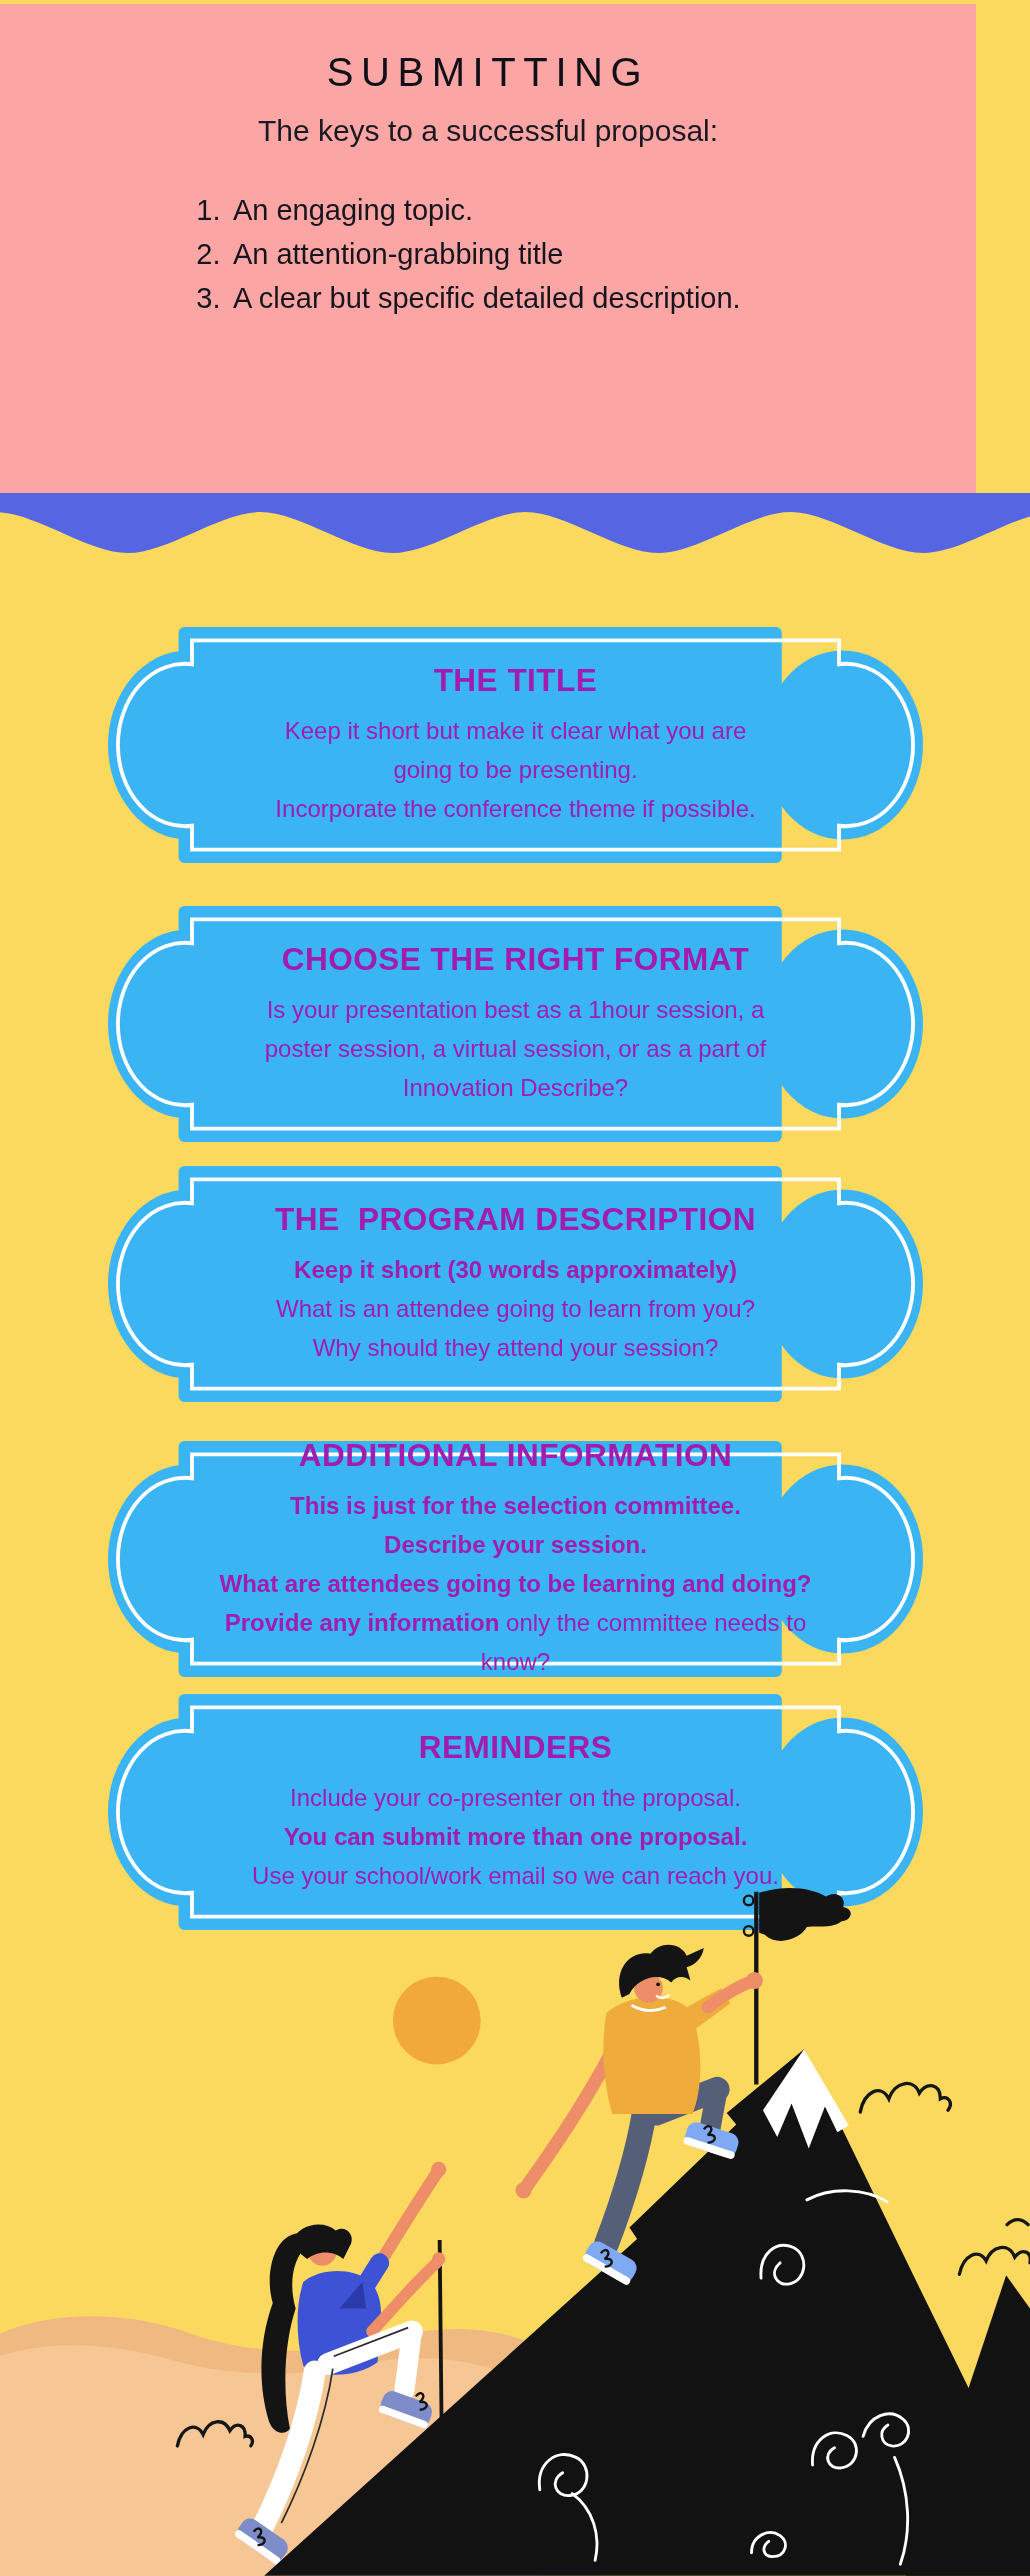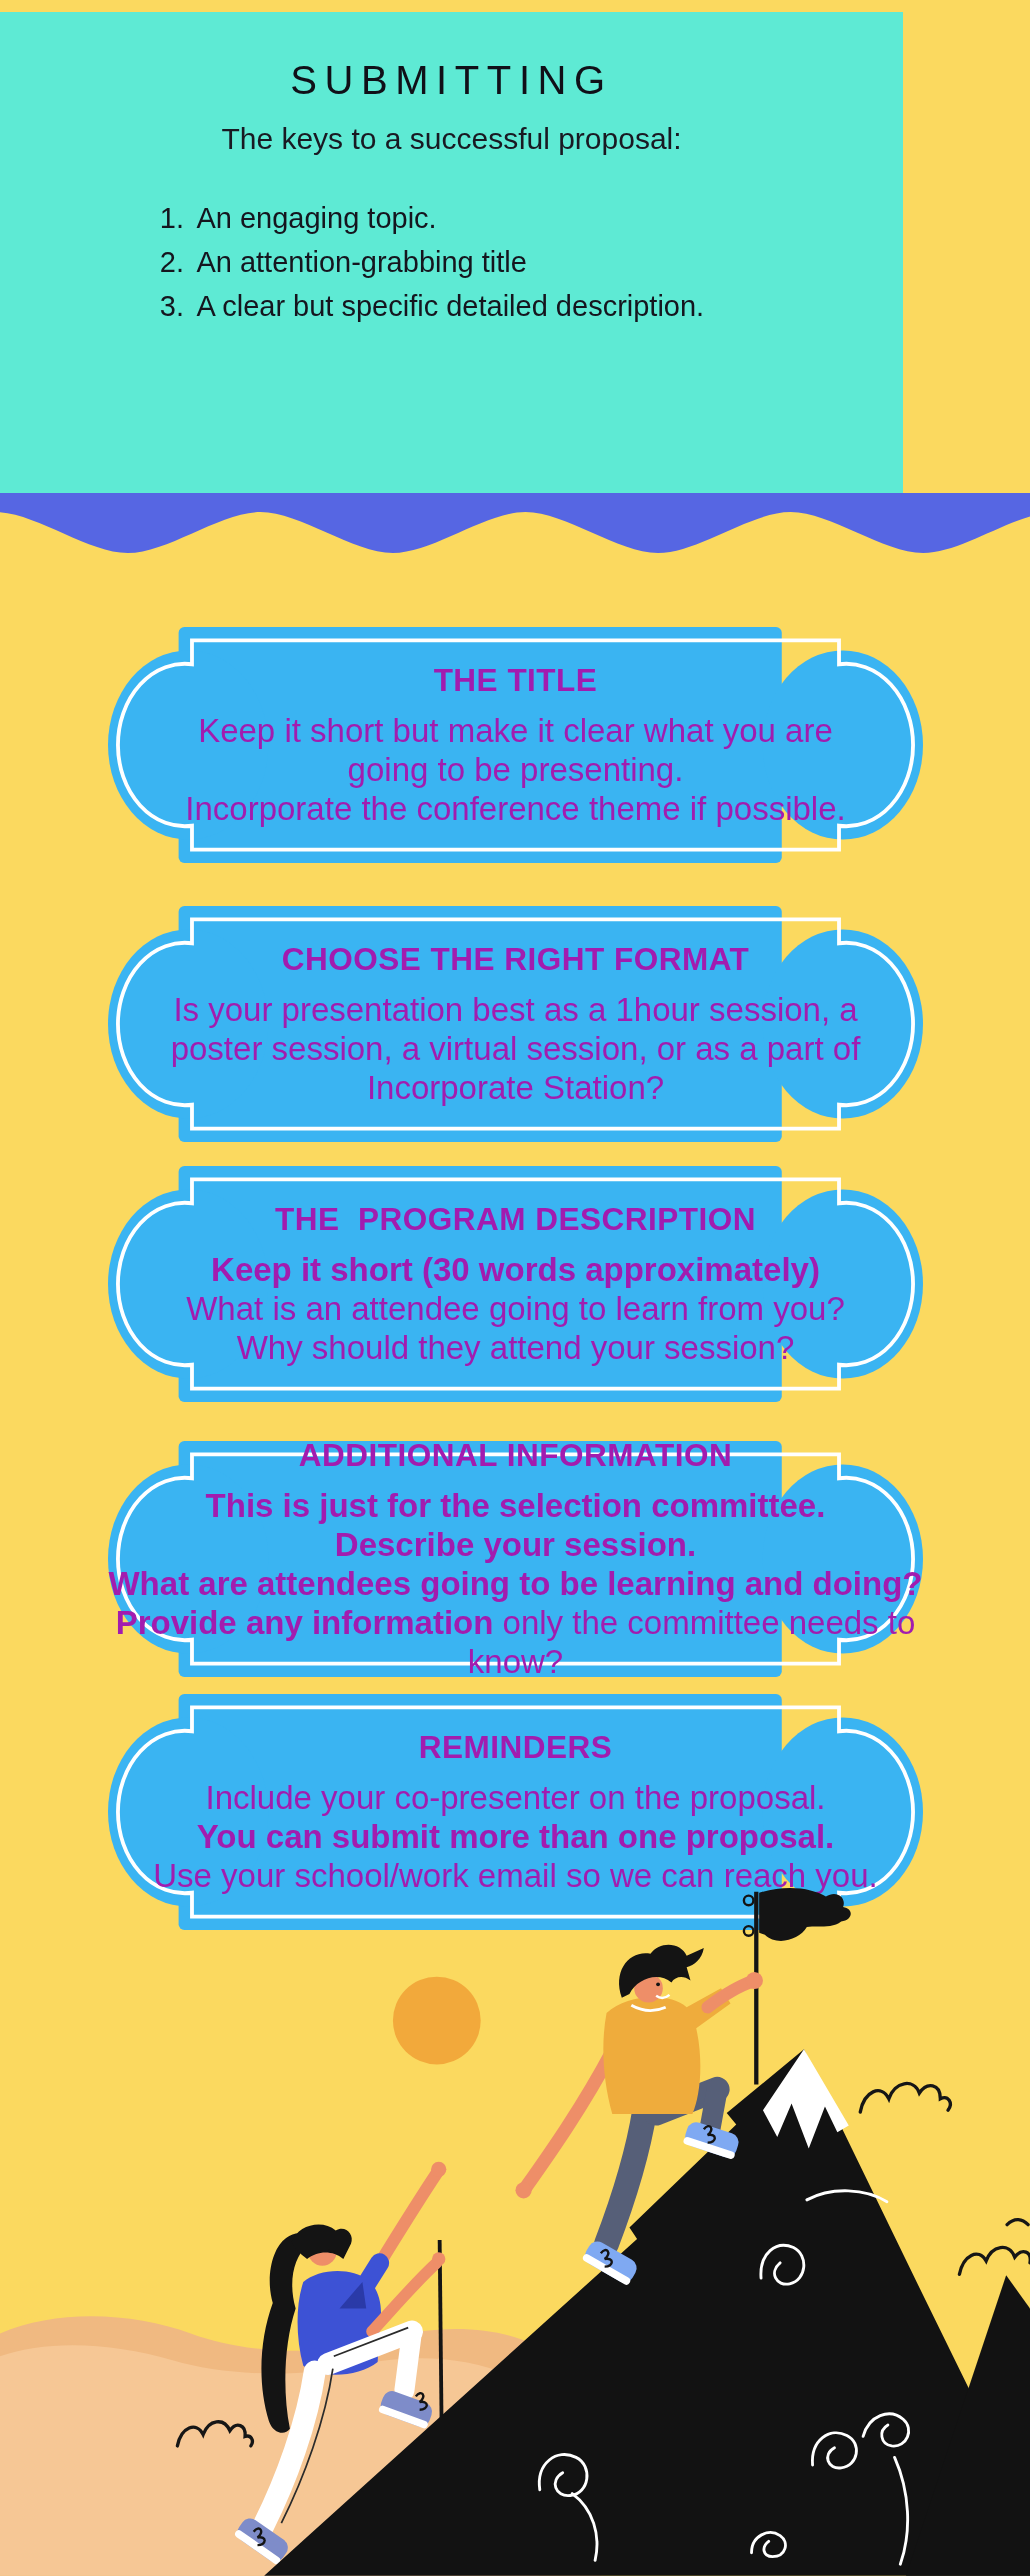--- a/index.html
+++ b/index.html
@@ -2,38 +2,38 @@
 <html><head>
 <meta charset="utf-8">
 <style>
   html,body{margin:0;padding:0;background:#777;}
   .page{
     position:relative;width:1030px;height:2576px;margin:0 auto;
     background:#FBD95F;overflow:hidden;
     font-family:"Liberation Sans",sans-serif;color:#13131B;
   }
   
-  .hero{position:absolute;top:12px;left:0;width:903px;height:498px;background:#5eead4;text-align:center;z-index:0;}
+  .hero{position:absolute;top:4px;left:0;width:976px;height:498px;background:#fca5a5;text-align:center;z-index:0;}
   .eyebrow{padding-top:46px;font-size:40px;letter-spacing:7.6px;font-weight:400;color:#101018;}
   .main-title{margin:11.4px 0 0;font-family:"Liberation Serif",serif;font-weight:400;font-size:61px;line-height:84px;letter-spacing:1px;color:#101018;}
   .main-title span{display:block;}
   .subtitle{margin:19px 11px 0;font-size:30px;color:#191922;}
   .keys{margin:40px auto 0;width:611px;text-align:left;font-size:29px;line-height:44px;color:#15151E;}
   .key-row{display:flex;}
   .key-num{flex:none;width:38px;text-align:right;margin-right:12.4px;}
   .wave{position:absolute;top:493px;left:0;width:1030px;height:61px;display:block;z-index:0;}
   .wave path{fill:#5666E3;}
   
   .card{position:absolute;left:108px;width:815px;height:236px;z-index:1;}
   .plaque{position:absolute;left:0;top:0;width:100%;height:100%;}
   .plaque rect,.plaque ellipse{fill:#3AB4F2;}
   .plaque .inner-line{fill:none;stroke:#FFFFFF;stroke-width:4;}
   .card-content{position:absolute;left:0;top:0;right:0;bottom:0;display:flex;flex-direction:column;justify-content:center;align-items:center;text-align:center;color:#a21caf;}
   .card-title{margin:0 0 11.4px;font-size:31.5px;font-weight:bold;letter-spacing:0.5px;white-space:pre;}
-  .card-body{font-size:33px;line-height:39px;}
+  .card-body{font-size:24px;line-height:39px;}
   .card-line{white-space:nowrap;}
   .seg.bold{font-weight:bold;}
   
   .scene{position:absolute;top:1860px;left:0;width:1030px;height:716px;z-index:2;pointer-events:none;display:block;}
 </style>
 </head>
 <body>
 
 <div class="page">
 
@@ -82,21 +82,21 @@
           <rect x="74" y="0" width="632" height="247" rx="6"></rect>
           <ellipse cx="84" cy="123.5" rx="84" ry="99"></ellipse>
           <ellipse cx="770" cy="123.5" rx="84" ry="99"></ellipse>
           <path class="inner-line" d="M88,14 L766,14 L766,39 A70,85 0 1 1 766,208 L766,233 L88,233 L88,208 A70,85 0 1 1 88,39 Z"></path>
         </svg>
         <div class="card-content">
           <h2 class="card-title">CHOOSE THE RIGHT FORMAT</h2>
           <div class="card-body">
             <div class="card-line"><span class="seg">Is your presentation best as a 1hour session, a</span></div>
             <div class="card-line"><span class="seg">poster session, a virtual session, or as a part of</span></div>
-            <div class="card-line"><span class="seg">Incorporate Station?</span></div>
+            <div class="card-line"><span class="seg">Innovation Describe?</span></div>
           </div>
         </div>
       </section>
       <section class="card" style="top: 1166px;">
         <svg class="plaque" viewBox="0 0 854 247" preserveAspectRatio="none">
           <rect x="74" y="0" width="632" height="247" rx="6"></rect>
           <ellipse cx="84" cy="123.5" rx="84" ry="99"></ellipse>
           <ellipse cx="770" cy="123.5" rx="84" ry="99"></ellipse>
           <path class="inner-line" d="M88,14 L766,14 L766,39 A70,85 0 1 1 766,208 L766,233 L88,233 L88,208 A70,85 0 1 1 88,39 Z"></path>
         </svg>

